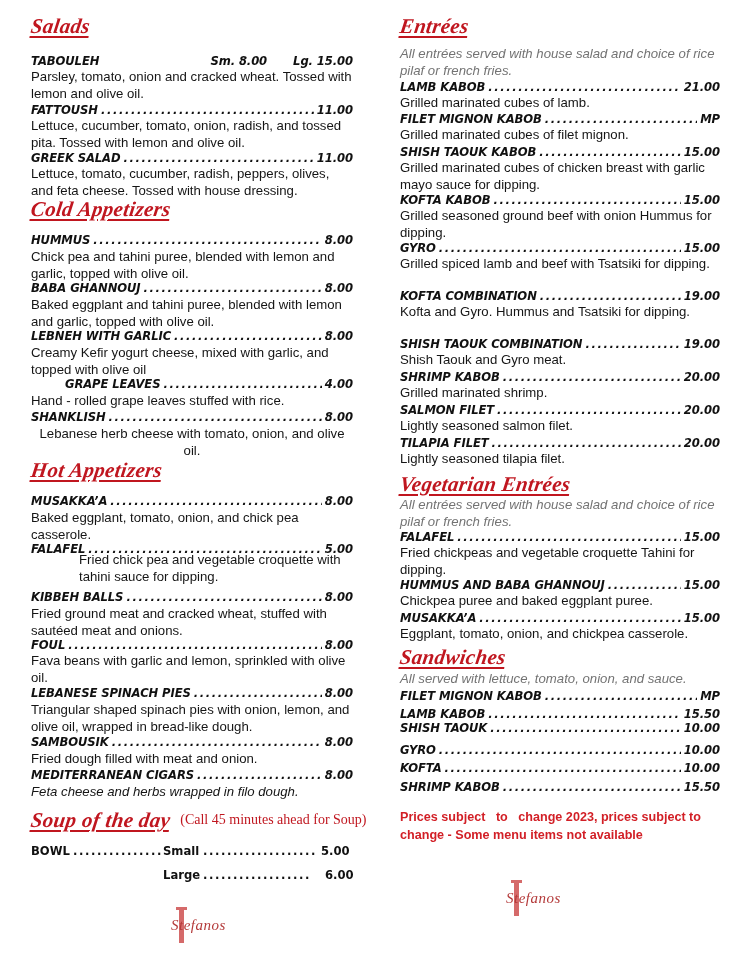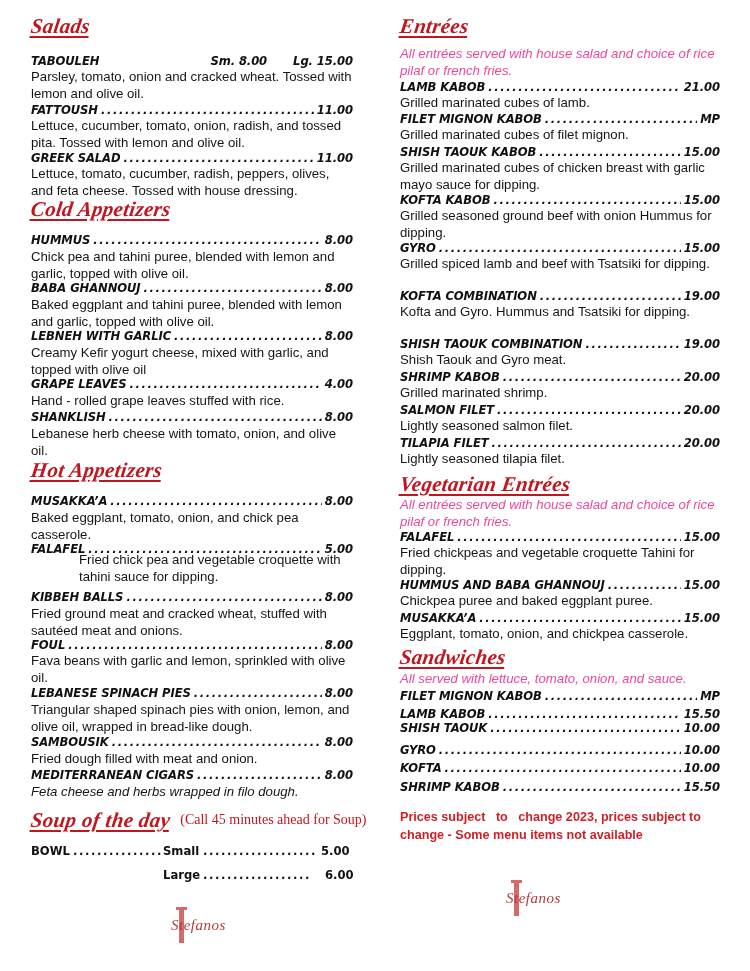--- a/index.html
+++ b/index.html
@@ -8,21 +8,21 @@
   .col.left { left:31px; width:322px; }
   .col.right { left:400px; width:320px; }
   .sec-title { font-family:"Liberation Serif", serif; font-style:italic; font-weight:bold; color:#c0161f; text-decoration:underline; text-decoration-thickness:2px; text-underline-offset:3px; font-size:21px; letter-spacing:0.3px; transform:skewX(-8deg); transform-origin:left; display:inline-block; }
   .sec-head { position:absolute; white-space:nowrap; }
   .note-inline { font-family:"Liberation Serif", serif; color:#c0161f; font-size:14px; margin-left:10px; vertical-align:3px; }
   .item-line { position:absolute; left:0; right:0; display:flex; align-items:baseline; font-family:"DejaVu Sans", sans-serif; font-weight:bold; font-size:11.6px; white-space:nowrap; letter-spacing:-0.1px;font-style:italic; }
   .item-line .name { flex:0 0 auto; }
   .item-line .dots { flex:1 1 auto; overflow:hidden; margin:0 3px; letter-spacing:1.6px; font-weight:bold; }
   .item-line .price { flex:0 0 auto; }
   .desc { position:absolute; left:0; right:0; font-size:13.2px; line-height:16.5px; color:#151515; }
-  .intro { position:absolute; left:0; right:0; font-size:13.2px; line-height:16.5px; font-style:italic; color:#ec4899; }
+  .intro { position:absolute; left:0; right:0; font-size:13.2px; line-height:16.5px; font-style:italic; color:#737373; }
   .tab-line { position:absolute; left:0; right:0; font-family:"DejaVu Sans", sans-serif; font-weight:bold; font-size:11.6px; white-space:nowrap; }
   .notice { position:absolute; font-weight:bold; color:#d21f26; font-size:12.6px; line-height:18px; }
   .logo { position:absolute; width:70px; height:40px; }
   .logo .pillar { position:absolute; left:14px; top:0; width:5px; height:36px; background:#d56a6a; }
   .logo .cap { position:absolute; left:11px; top:0; width:11px; height:3px; background:#d56a6a; }
   .logo .txt { position:absolute; left:6px; top:10px; font-family:"Liberation Serif", serif; font-style:italic; font-size:15px; color:#b43a3a; letter-spacing:0.5px; }
 </style>
 </head>
 <body>
 
@@ -72,33 +72,33 @@
   </div>
   <div class="desc" style="top:297px;">Baked eggplant and tahini puree, blended with lemon and garlic, topped with olive oil.</div>
 
   <div class="item-line" style="top:329px;">
     <span class="name">LEBNEH WITH GARLIC</span>
       <span class="dots">................................................................................</span>
       <span class="price">8.00</span>
   </div>
   <div class="desc" style="top:345px;">Creamy Kefir yogurt cheese, mixed with garlic, and topped with olive oil</div>
 
-  <div class="item-line" style="top:377px;">
+  <div class="item-line" style="top:377px;margin-left:34px;">
     <span class="name">GRAPE LEAVES</span>
       <span class="dots">................................................................................</span>
       <span class="price">4.00</span>
   </div>
   <div class="desc" style="top:393px;">Hand - rolled grape leaves stuffed with rice.</div>
 
   <div class="item-line" style="top:410px;">
     <span class="name">SHANKLISH</span>
       <span class="dots">................................................................................</span>
       <span class="price">8.00</span>
   </div>
-  <div class="desc" style="top:426px;">Lebanese herb cheese with tomato, onion, and olive oil.</div>
+  <div class="desc" style="top:426px;text-align:center;">Lebanese herb cheese with tomato, onion, and olive oil.</div>
 
   <div class="sec-head" style="top:458px;">
     <span class="sec-title">Hot Appetizers</span>
   </div>
 
   <div class="item-line" style="top:494px;">
     <span class="name">MUSAKKA’A</span>
       <span class="dots">................................................................................</span>
       <span class="price">8.00</span>
   </div>

